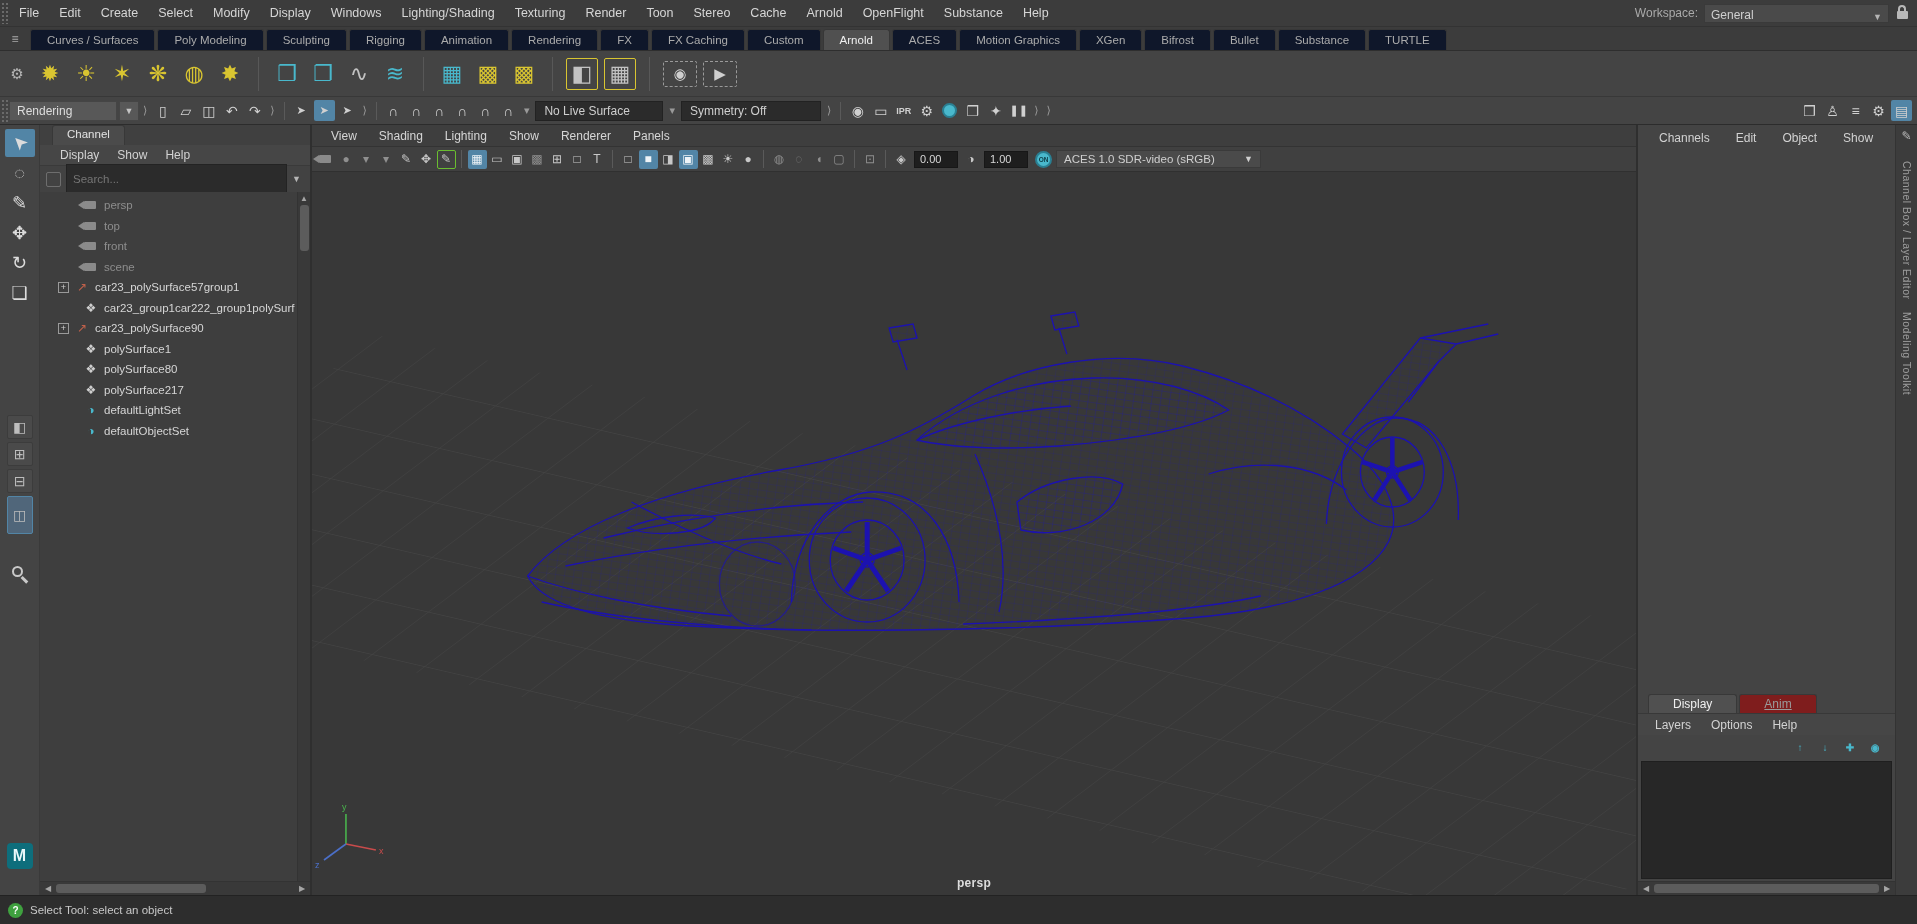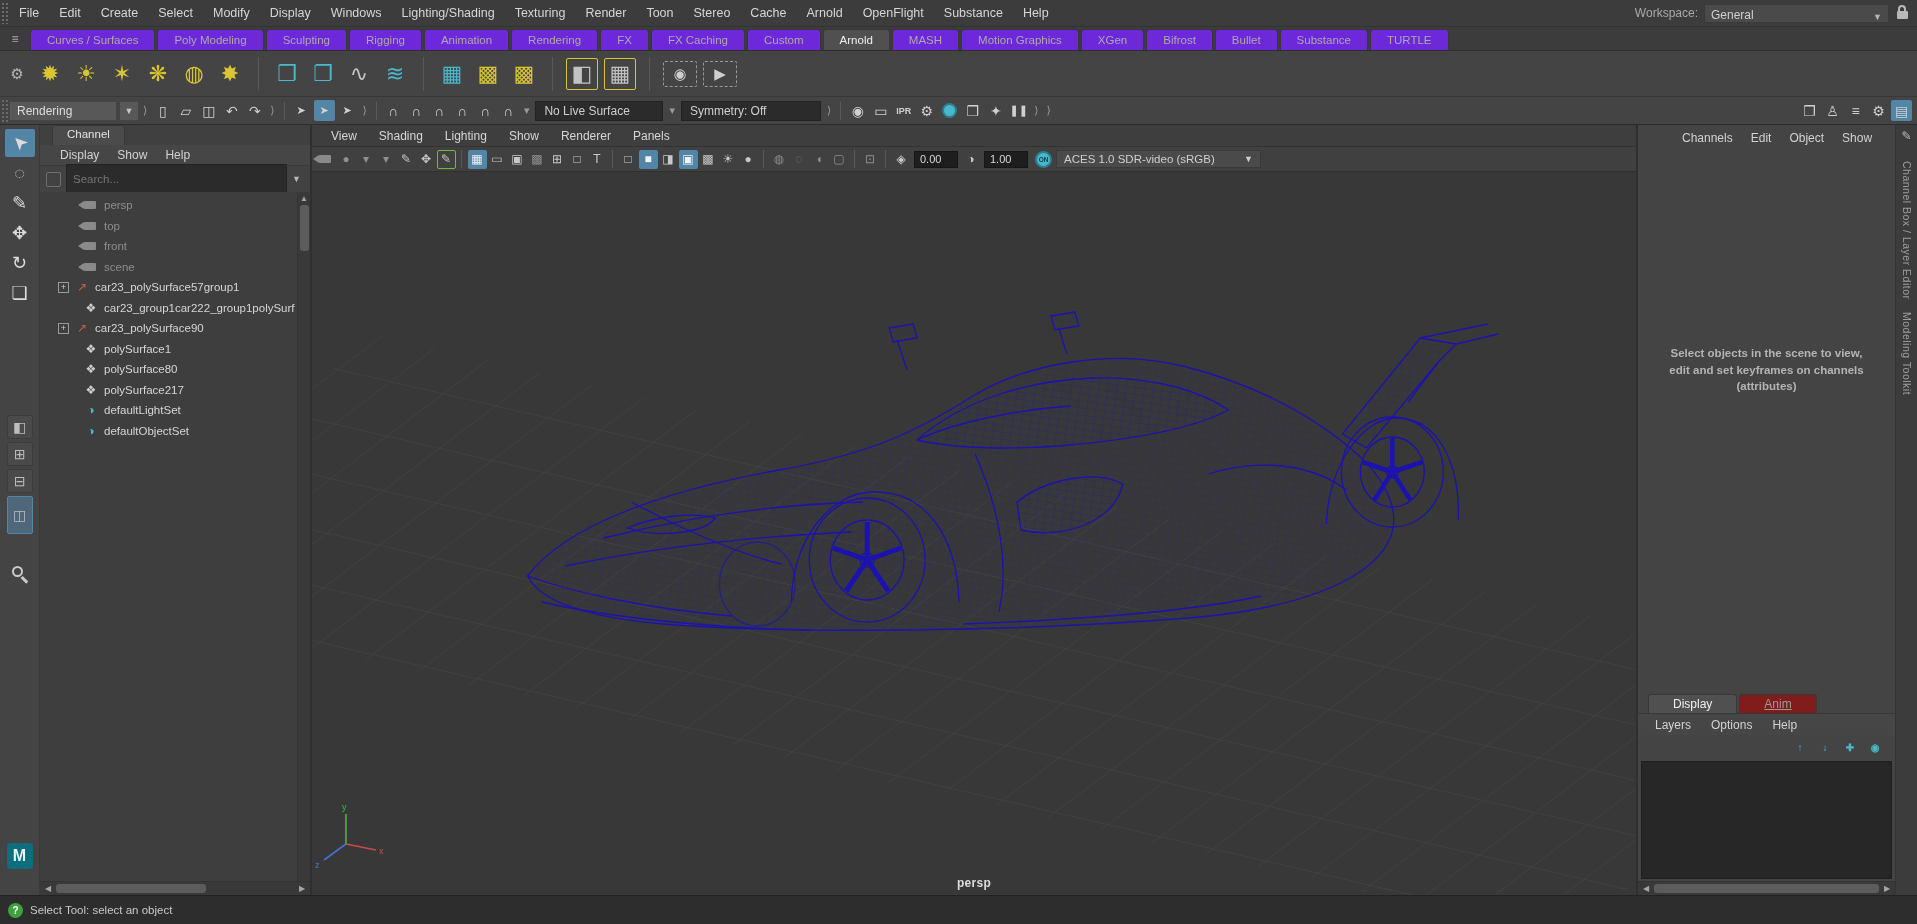--- a/index.html
+++ b/index.html
@@ -28,21 +28,21 @@
   .wsselect{width:185px;height:19px;background:#4a4a4a;border:1px solid #3a3a3a;display:flex;align-items:flex-end;
     padding:0 6px;color:#d0d0d0;margin-right:6px;}
   .wsselect .caret{margin-left:auto;font-size:9px;color:#b5b5b5;}
   .lock{width:14px;height:16px;margin-right:8px;display:flex;flex-direction:column;align-items:center;}
   .lock .sh{width:8px;height:6px;border:2px solid #b8b8b8;border-bottom:none;border-radius:4px 4px 0 0;}
   .lock .bd{width:11px;height:8px;background:#b8b8b8;border-radius:1px;}
 
   
   #shelftabs{height:24px;background:#3c3c3c;display:flex;align-items:flex-end;border-bottom:1px solid #2e2e2e;}
   #shelftabs .leftbox{width:30px;height:100%;display:flex;align-items:center;justify-content:center;color:#aaa;}
-  .stab{height:21px;display:flex;align-items:center;padding:0 16px;margin-right:2px;background:#6d28d9;
+  .stab{height:21px;display:flex;align-items:center;padding:0 16px;margin-right:2px;background:#0f172a;
     border:1px solid #373737;border-bottom:none;border-radius:3px 3px 0 0;color:#ababab;font-size:11.5px;white-space:nowrap;}
   .stab.active{background:#505050;color:#efefef;}
 
   
   #shelficons{height:46px;background:#444444;display:flex;align-items:center;border-bottom:1px solid #383838;padding-left:2px;}
   #shelficons .gearcol{width:30px;display:flex;align-items:center;justify-content:center;color:#b5b5b5;font-size:15px;}
   .shelfico{width:36px;height:36px;font-size:22px;}
   .shelfico.boxed{border:1px solid var(--yellow);width:32px;height:32px;margin:0 3px;}
   .shelfico.film{border:1px dashed #9a9a9a;width:34px;height:26px;font-size:15px;margin:0 3px;color:#cfcfcf;}
   .shsep{width:1px;height:34px;background:#585858;margin:0 10px;}
@@ -122,21 +122,21 @@
   .acesbox{width:205px;height:18px;background:#4a4a4a;border:1px solid #3a3a3a;display:flex;align-items:center;
     padding:0 7px;color:#cfcfcf;font-size:11.5px;white-space:nowrap;}
   .acesbox .caret{margin-left:auto;font-size:9px;}
   .canvas{flex:1;position:relative;background:#383838;min-height:0;}
   .canvas svg{position:absolute;inset:0;width:100%;height:100%;}
   .persplabel{position:absolute;bottom:5px;left:0;right:0;text-align:center;color:#dcdcdc;
     font-weight:bold;font-size:12px;letter-spacing:.3px;}
 
   
   #rightpanel{width:257px;background:#444444;display:flex;flex-direction:column;}
-  .rpmenus{height:24px;display:flex;align-items:center;padding:2px 8px 0 14px;gap:4px;margin-left:23px;}
+  .rpmenus{height:24px;display:flex;align-items:center;padding:2px 8px 0 14px;gap:12px;}
   .rpmenus span{padding:0 7px;color:#d2d2d2;font-size:12px;}
   .rpmessage{margin-top:196px;text-align:center;color:#b4b4b4;font-size:11.5px;font-weight:bold;line-height:1.45;}
   .layersec{margin-top:auto;}
   .ltabs{height:21px;display:flex;align-items:flex-end;padding-left:10px;gap:2px;border-bottom:1px solid #383838;}
   .ltab{height:19px;padding:0 24px;display:flex;align-items:center;border:1px solid #383838;border-bottom:none;
     border-radius:3px 3px 0 0;}
   .ltab.on{background:#505050;color:#efefef;}
   .ltab.off{background:#7f1d1d;color:#9a9a9a;text-decoration:underline;}
   .lmenus{height:21px;display:flex;align-items:center;padding-left:8px;gap:2px;background:#464646;}
   .lmenus span{padding:0 9px;color:#d2d2d2;}
@@ -197,21 +197,21 @@
     <div class="stab">Curves / Surfaces</div>
     <div class="stab">Poly Modeling</div>
     <div class="stab">Sculpting</div>
     <div class="stab">Rigging</div>
     <div class="stab">Animation</div>
     <div class="stab">Rendering</div>
     <div class="stab">FX</div>
     <div class="stab">FX Caching</div>
     <div class="stab">Custom</div>
     <div class="stab active">Arnold</div>
-    <div class="stab">MASH</div>
+    <div class="stab">ACES</div>
     <div class="stab">Motion Graphics</div>
     <div class="stab">XGen</div>
     <div class="stab">Bifrost</div>
     <div class="stab">Bullet</div>
     <div class="stab">Substance</div>
     <div class="stab">TURTLE</div>
   </div>
 
   <div id="shelficons">
     <div class="gearcol">⚙</div>
@@ -506,25 +506,20 @@
       </div>
     </div>
 
     <div id="rightpanel">
       <div class="rpmenus">
         <span>Channels</span>
         <span>Edit</span>
         <span>Object</span>
         <span>Show</span>
       </div>
-      <div class="rpmessage">
-        <div>Select objects in the scene to view,</div>
-        <div>edit and set keyframes on channels</div>
-        <div>(attributes)</div>
-      </div>
       <div class="layersec">
         <div class="ltabs">
           <span class="ltab on">Display</span>
           <span class="ltab off">Anim</span>
         </div>
         <div class="lmenus">
           <span>Layers</span>
           <span>Options</span>
           <span>Help</span>
         </div>

